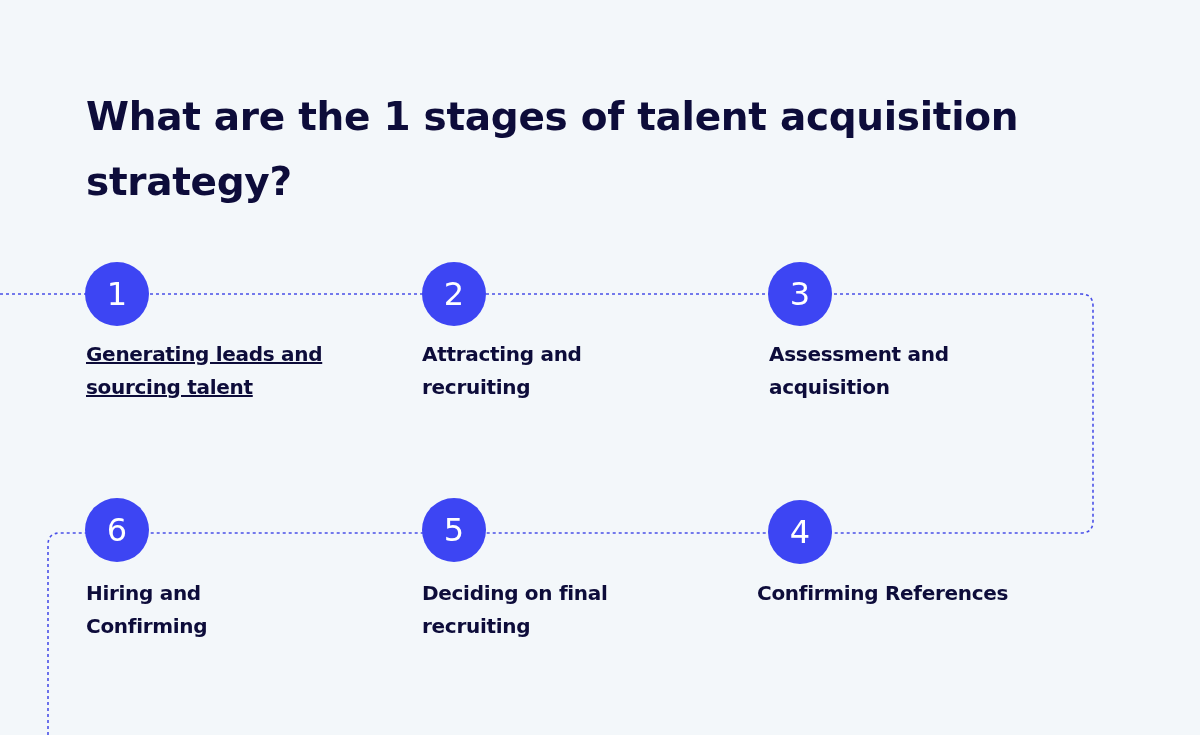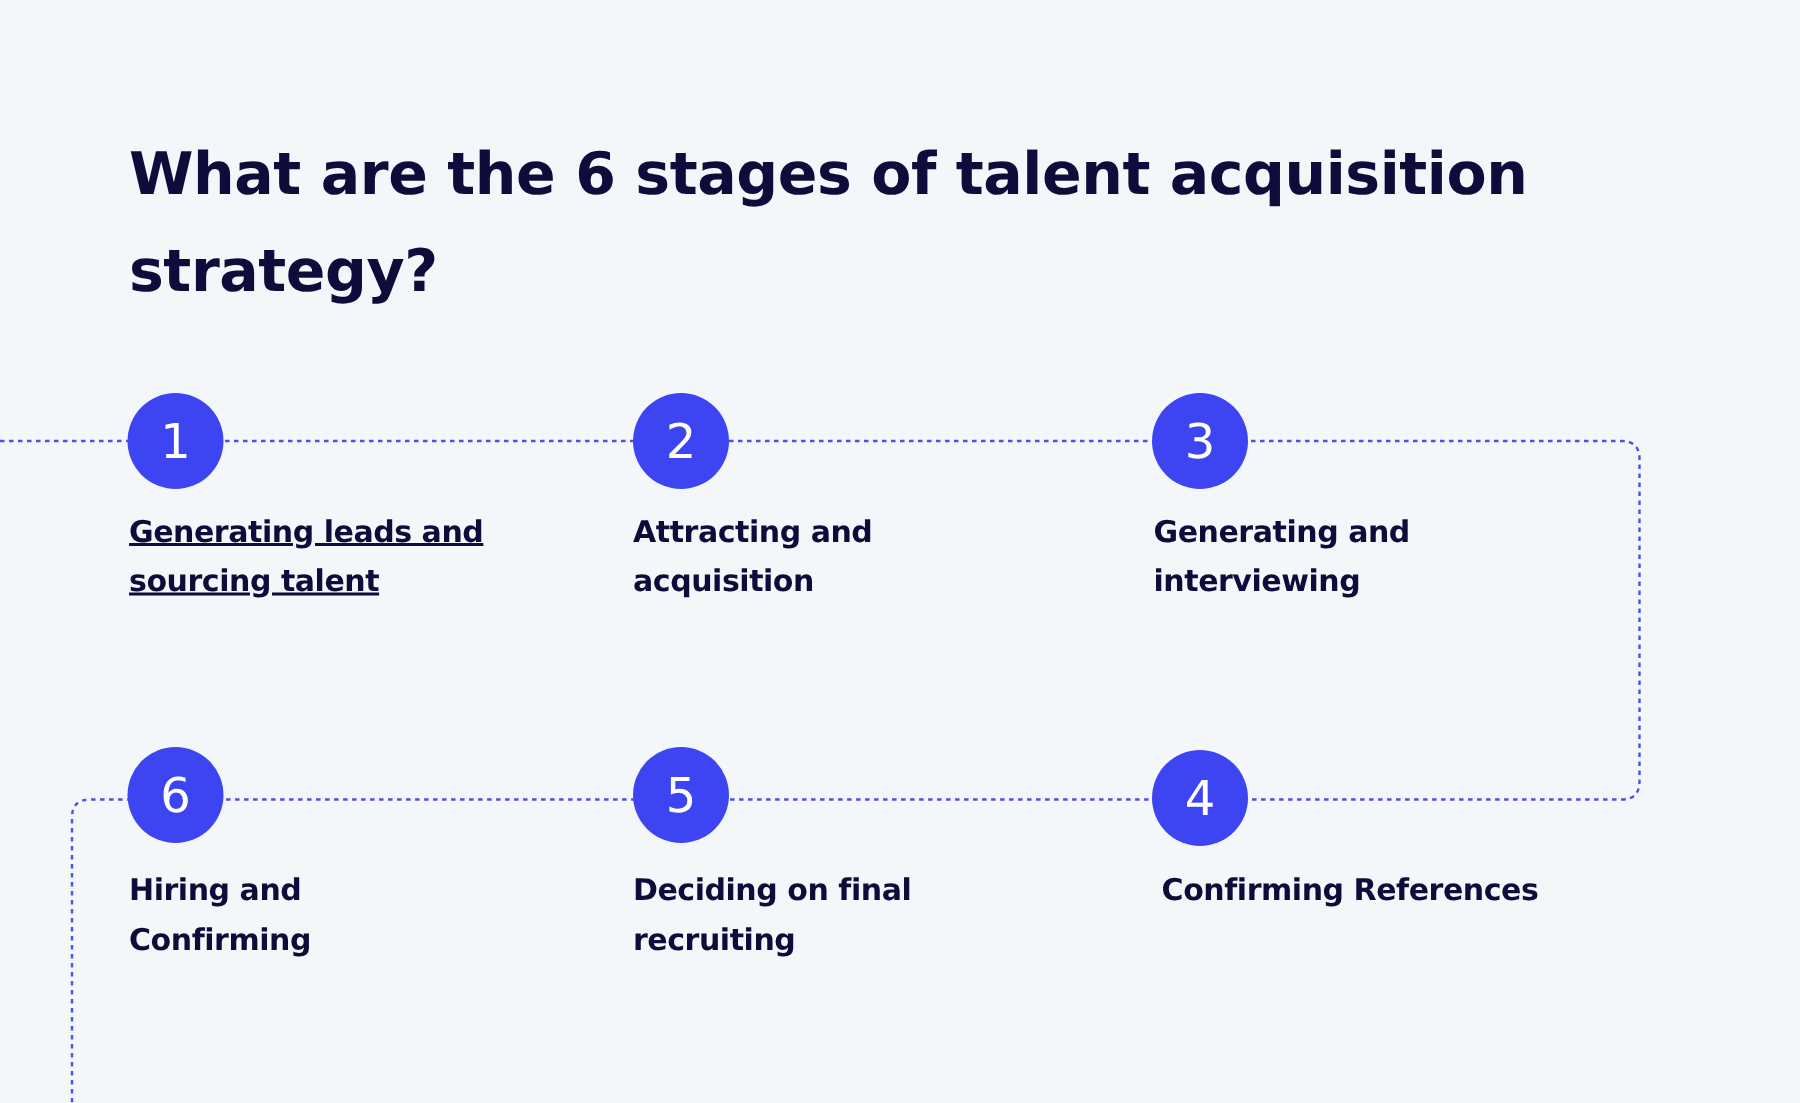--- a/index.html
+++ b/index.html
@@ -29,47 +29,47 @@
     .label {
       position: absolute; width: 300px;
       font-size: 21px; font-weight: bold; line-height: 33px;
       font-family: "DejaVu Sans", sans-serif; font-size: 20px;
       letter-spacing: -0.3px;
     }
   </style>
 </head>
 <body>
 
-<h1 class="title">What are the 6 stages of talent acquisition strategy?</h1>
+<h1 class="title">What are the 1 stages of talent acquisition strategy?</h1>
 
 <svg class="connector" width="1200" height="735" viewBox="0 0 1200 735">
   <path d="M0 294 H1081 Q1093 294 1093 306 V521 Q1093 533 1081 533 H60 Q48 533 48 545 V735" fill="none" stroke="#4a50e8" stroke-width="1.6" stroke-dasharray="3 3"></path>
 </svg>
 
 <div class="step">
   <div class="circle" style="left:85px; top:262px;">1</div>
   <div class="label" style="left:86px; top:338px; width:240px;text-decoration:underline;">Generating leads and sourcing talent</div>
 </div>
 
 <div class="step">
   <div class="circle" style="left:422px; top:262px;">2</div>
-  <div class="label" style="left:422px; top:338px; width:200px;">Attracting and acquisition</div>
+  <div class="label" style="left:422px; top:338px; width:200px;">Attracting and recruiting</div>
 </div>
 
 <div class="step">
   <div class="circle" style="left:768px; top:262px;">3</div>
-  <div class="label" style="left:769px; top:338px; width:220px;">Generating and interviewing</div>
+  <div class="label" style="left:769px; top:338px; width:220px;">Assessment and acquisition</div>
 </div>
 
 <div class="step">
   <div class="circle" style="left:85px; top:498px;">6</div>
   <div class="label" style="left:86px; top:577px; width:160px;">Hiring and Confirming</div>
 </div>
 
 <div class="step">
   <div class="circle" style="left:422px; top:498px;">5</div>
   <div class="label" style="left:422px; top:577px; width:230px;">Deciding on final recruiting</div>
 </div>
 
 <div class="step">
   <div class="circle" style="left:768px; top:500px;">4</div>
-  <div class="label" style="left:740px; top:577px; width:320px;text-align:center;">Confirming References</div>
+  <div class="label" style="left:757px; top:577px; width:320px;">Confirming References</div>
 </div>
 
 </body></html>

